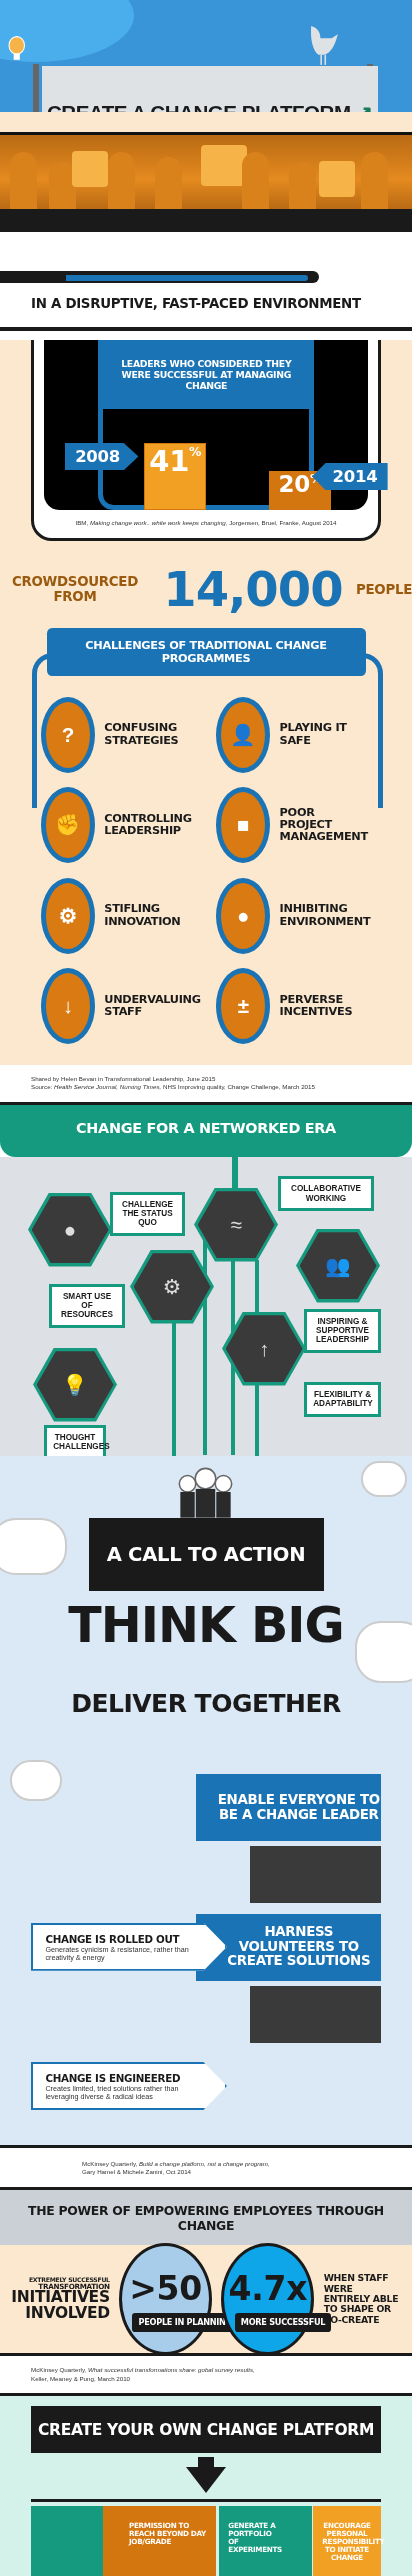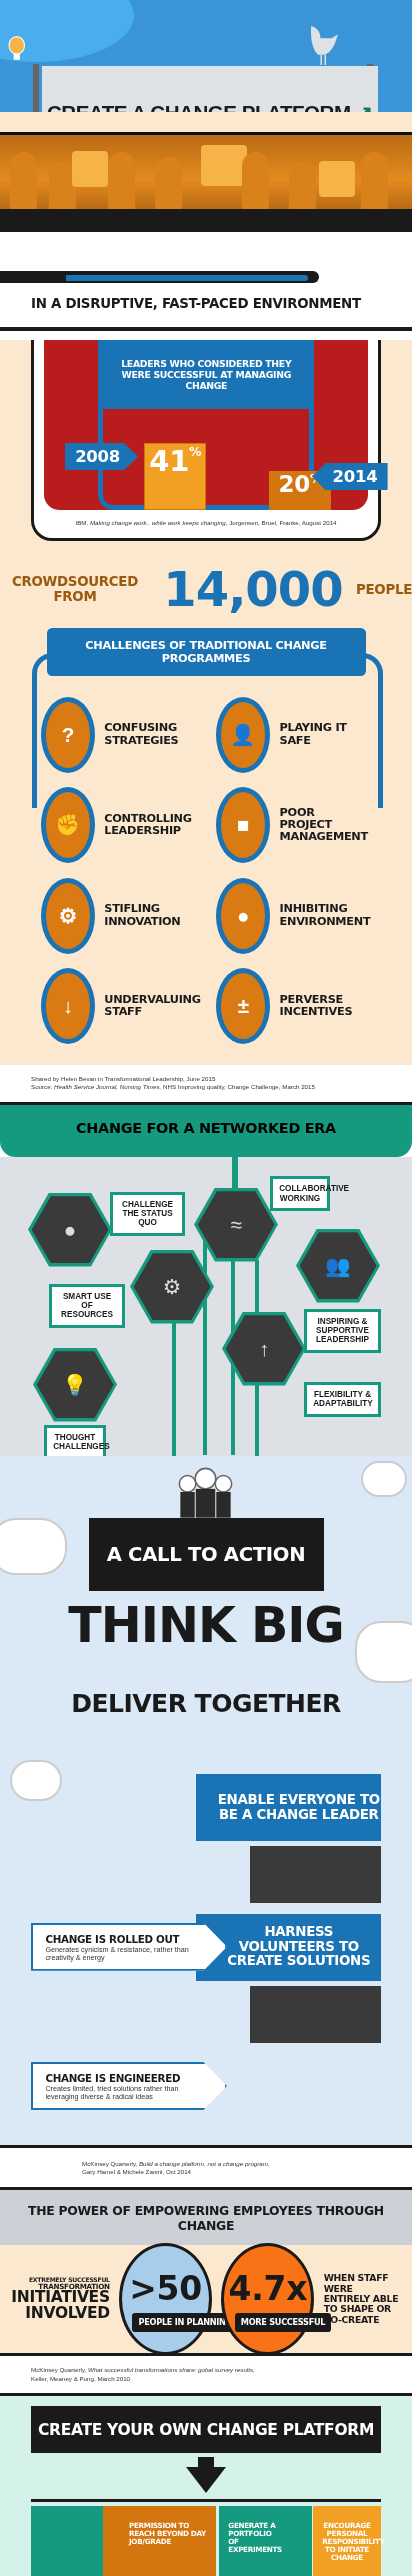--- a/index.html
+++ b/index.html
@@ -28,21 +28,21 @@
   
   .rethink { background: #fff; position: relative; height: 108px; }
   .rethink h2 { position: absolute; left: 31px; font-size: 13.4px; color: #1a1a1a; font-weight: bold; letter-spacing: -0.3px; }
   .rethink .bar1 { position: absolute; left: 0; top: 39px; width: 319px; height: 12.4px; background: #1a1a1a; border-radius: 0 7.2px 7.2px 0; }
   .rethink .bar1 .blue { position: absolute; left: 66px; top: 3.6px; width: 242px; height: 6.2px; background: #1a73b4; border-radius: 0 4.1px 4.1px 0; }
   .rethink .bar2 { position: absolute; left: 0; top: 95px; width: 412px; height: 4.1px; background: #1a1a1a; }
 
   
   .stats { background: #fbe8cf; padding: 0 0 10.3px; position: relative; }
   .stat-panel { margin: 0 auto; width: 350px; background: #fff; border: 3.1px solid #1a1a1a; border-top: none; border-radius: 0 0 20.6px 20.6px; padding: 0 0 11.3px; position: relative; }
-  .stat-inner { background: #b91c1c; height: 170px; position: relative; border-radius: 0 0 15.5px 15.5px; margin: 0 10.3px; }
+  .stat-inner { background: #000000; height: 170px; position: relative; border-radius: 0 0 15.5px 15.5px; margin: 0 10.3px; }
   .stat-head { position: absolute; left: 54px; width: 216px; height: 170px; border: 5.2px solid #1a73b4; border-top: none; border-radius: 0 0 15.5px 15.5px; }
   .stat-head .title { background: #1a73b4; color: #fff; font-size: 9.3px; text-align: center; padding: 17.5px 10.3px 17.5px; line-height: 11.3px; font-weight: bold; }
   .year-tag { position: absolute; background: #1a73b4; color: #fff; font-size: 16.5px; font-weight: bold; padding: 4.1px 10.3px; }
   .bar { position: absolute; bottom: 0; width: 62px; color: #fff; font-weight: bold; text-align: center; }
   .bar .val { font-size: 29px; }
   .bar .pct { font-size: 12.4px; vertical-align: top; }
   .stat-source { font-size: 6.2px; color: #333; text-align: center; margin-top: 9.3px; }
   .stat-source i { font-style: italic; }
 
   
@@ -55,21 +55,21 @@
   .chal-head { margin: 0 auto; width: 319px; background: #1a73b4; color: #fff; font-size: 11.3px; font-weight: bold; text-align: center; padding: 11.3px 0; border-radius: 5.2px; position: relative; z-index: 2; }
   .chal-frame { position: absolute; left: 32px; top: 31px; width: 351px; height: 155px; border: 5.2px solid #1a73b4; border-bottom: none; border-radius: 20.6px 20.6px 0 0; }
   .chal-grid { display: grid; grid-template-columns: 1fr 1fr; row-gap: 14.4px; column-gap: 20.6px; width: 330px; margin: 20.6px auto 0; position: relative; z-index: 2; }
   .chal-item { display: flex; align-items: center; gap: 9.3px; }
   .chal-icon { width: 54px; height: 76px; border-radius: 50%; background: #d97a12; border: 5.2px solid #1a73b4; display: flex; align-items: center; justify-content: center; color: #fff; font-size: 20.6px; font-weight: bold; flex-shrink: 0; }
   .chal-label { font-size: 11.3px; color: #1a1a1a; font-weight: bold; line-height: 12.4px; width: 88px; }
   .chal-source { background: #fff; padding: 10.3px 31px 10.3px; font-size: 6.2px; color: #333; line-height: 8.2px; border-bottom: 3.1px solid #1a1a1a; }
   .chal-source i { font-style: italic; }
 
   
-  .net-head { background: #169a7f; color: #000000; font-size: 14.4px; font-weight: bold; text-align: center; padding: 15.5px 0 20.6px; border-radius: 0 0 15.5px 15.5px; }
+  .net-head { background: #169a7f; color: #ffffff; font-size: 14.4px; font-weight: bold; text-align: center; padding: 15.5px 0 20.6px; border-radius: 0 0 15.5px 15.5px; }
   .network { background: #dde1e5; height: 299px; position: relative; }
   .hex { position: absolute; width: 77px; height: 67px; background: #3a3a3a; clip-path: polygon(25% 0, 75% 0, 100% 50%, 75% 100%, 25% 100%, 0 50%); display: flex; align-items: center; justify-content: center; color: #ddd; font-size: 20.6px; }
   .hex-wrap { position: absolute; width: 84px; height: 74px; background: #169a7f; clip-path: polygon(25% 0, 75% 0, 100% 50%, 75% 100%, 25% 100%, 0 50%); }
   .hex-wrap .hex { left: 3.6px; top: 3.6px; }
   .net-label { position: absolute; background: #fff; border: 3.1px solid #169a7f; color: #1a1a1a; font-size: 8.2px; font-weight: bold; text-align: center; padding: 5.2px 6.2px; line-height: 9.3px; }
   .branch { position: absolute; background: #169a7f; }
 
   
   .cta { background: #dbe9f6; position: relative; padding: 0 0 20.6px; }
   .leaders { height: 62px; position: relative; }
@@ -243,21 +243,21 @@
   <div class="branch" style="left:255px;top:103px;width:4.1px;height:196px;"></div>
 
   <div class="hex-wrap" style="left:28px;top:36px;">
       <div class="hex">●</div>
     </div>
   <div class="net-label" style="left:110px;top:35px;width:75px;">CHALLENGE THE STATUS QUO</div>
 
   <div class="hex-wrap" style="left:194px;top:31px;">
       <div class="hex">≈</div>
     </div>
-  <div class="net-label" style="left:270px;top:19.6px;width:60px;">COLLABORATIVE WORKING</div>
+  <div class="net-label" style="left:278px;top:19.6px;width:96px;">COLLABORATIVE WORKING</div>
 
   <div class="hex-wrap" style="left:130px;top:93px;">
       <div class="hex">⚙</div>
     </div>
   <div class="net-label" style="left:49px;top:127px;width:76px;">SMART USE OF RESOURCES</div>
 
   <div class="hex-wrap" style="left:296px;top:72px;">
       <div class="hex">👥</div>
     </div>
   <div class="net-label" style="left:304px;top:152px;width:77px;">INSPIRING &amp; SUPPORTIVE LEADERSHIP</div>
@@ -327,21 +327,21 @@
   <div class="pw-left cond">
     <div class="s">EXTREMELY SUCCESSFUL</div>
     <div class="m">TRANSFORMATION</div>
     <div class="l">INITIATIVES</div>
     <div class="l">INVOLVED</div>
   </div>
   <div class="circle" style="background:#a8cdea;">
     <div class="big cond">&gt;50</div>
     <div class="pill cond">PEOPLE IN PLANNING</div>
   </div>
-  <div class="circle" style="background:#f97316;justify-content:center;">
+  <div class="circle" style="background:#0ea5e9;justify-content:center;">
     <div class="big cond">4.7x</div>
     <div class="pill cond">MORE SUCCESSFUL</div>
   </div>
   <div class="pw-right cond" style="width:77px;">WHEN STAFF WERE ENTIRELY ABLE TO SHAPE OR CO-CREATE</div>
 </section>
 <div class="pw-source">
   <div><span>McKinsey Quarterly, </span><i>What successful transformations share: gobal survey results,</i></div>
   <div>Keller, Meaney &amp; Pung, March 2010</div>
 </div>
 

